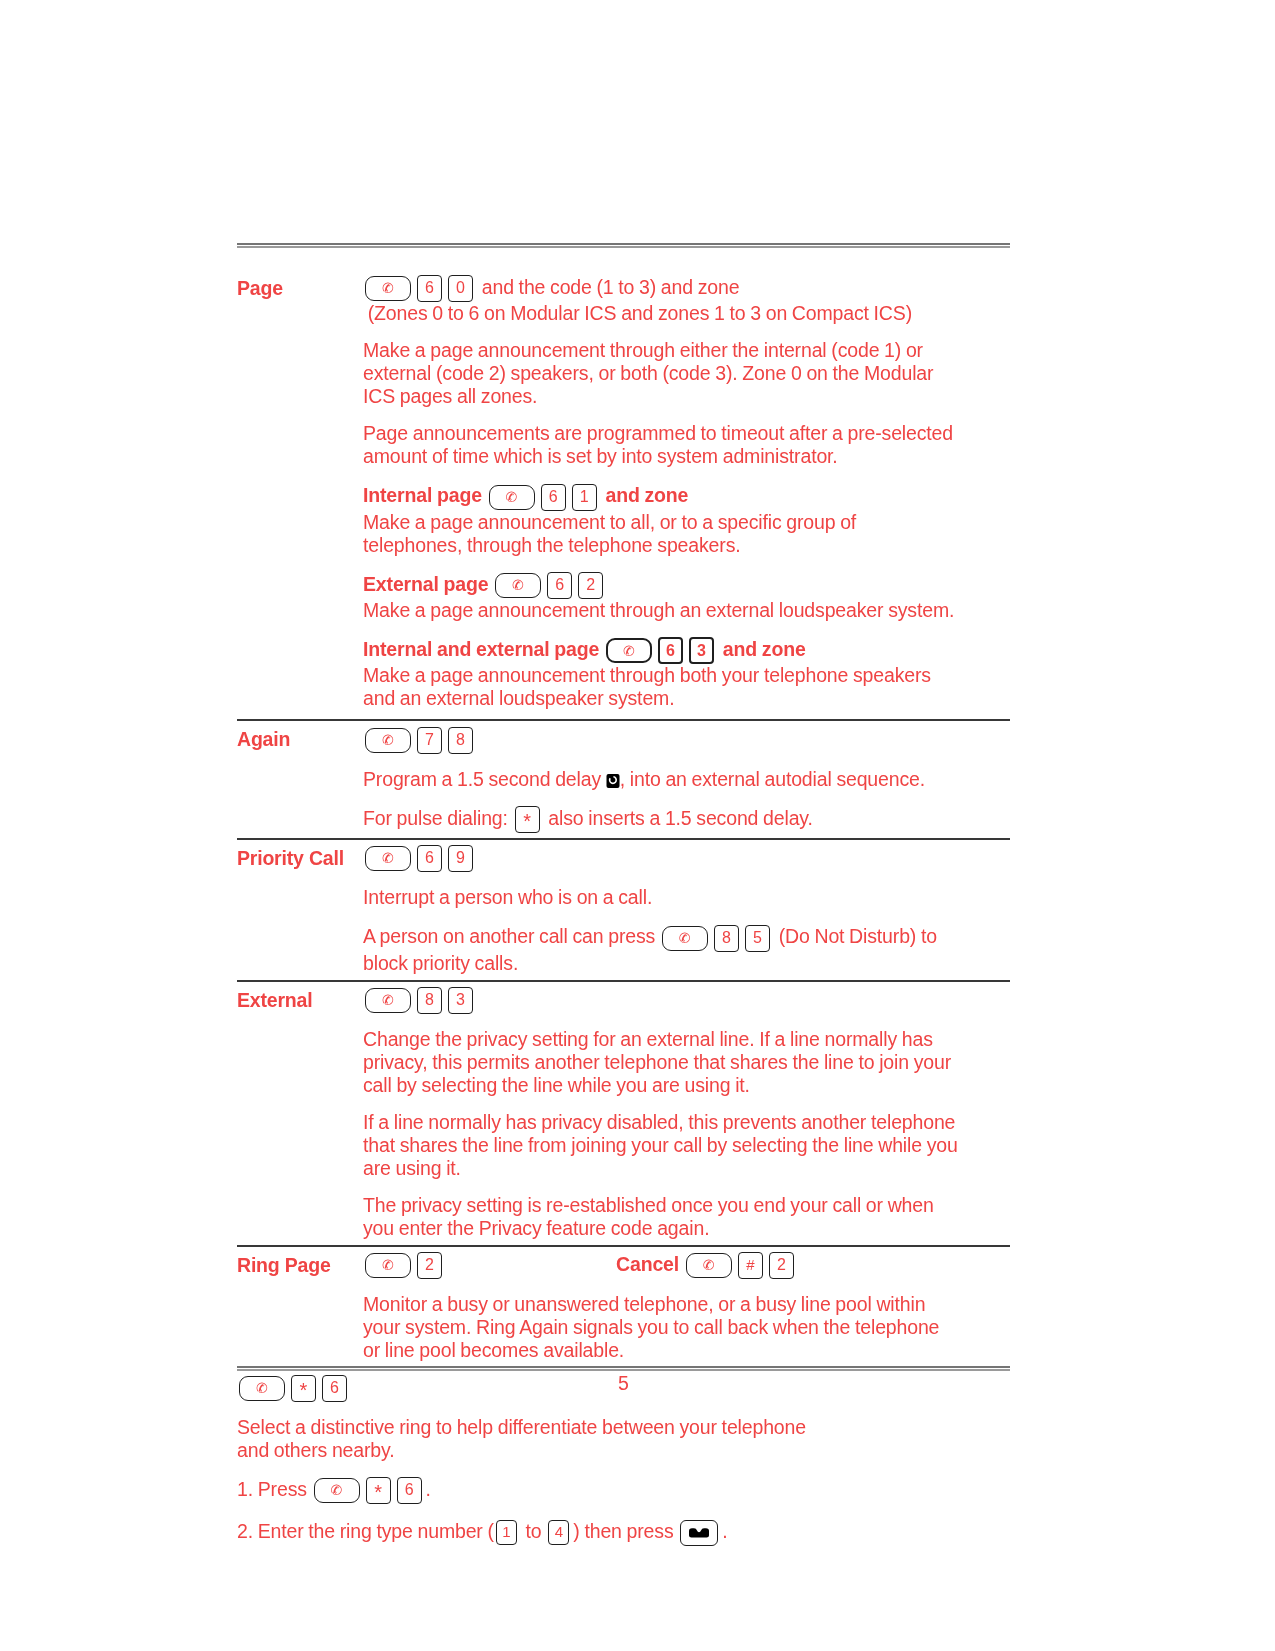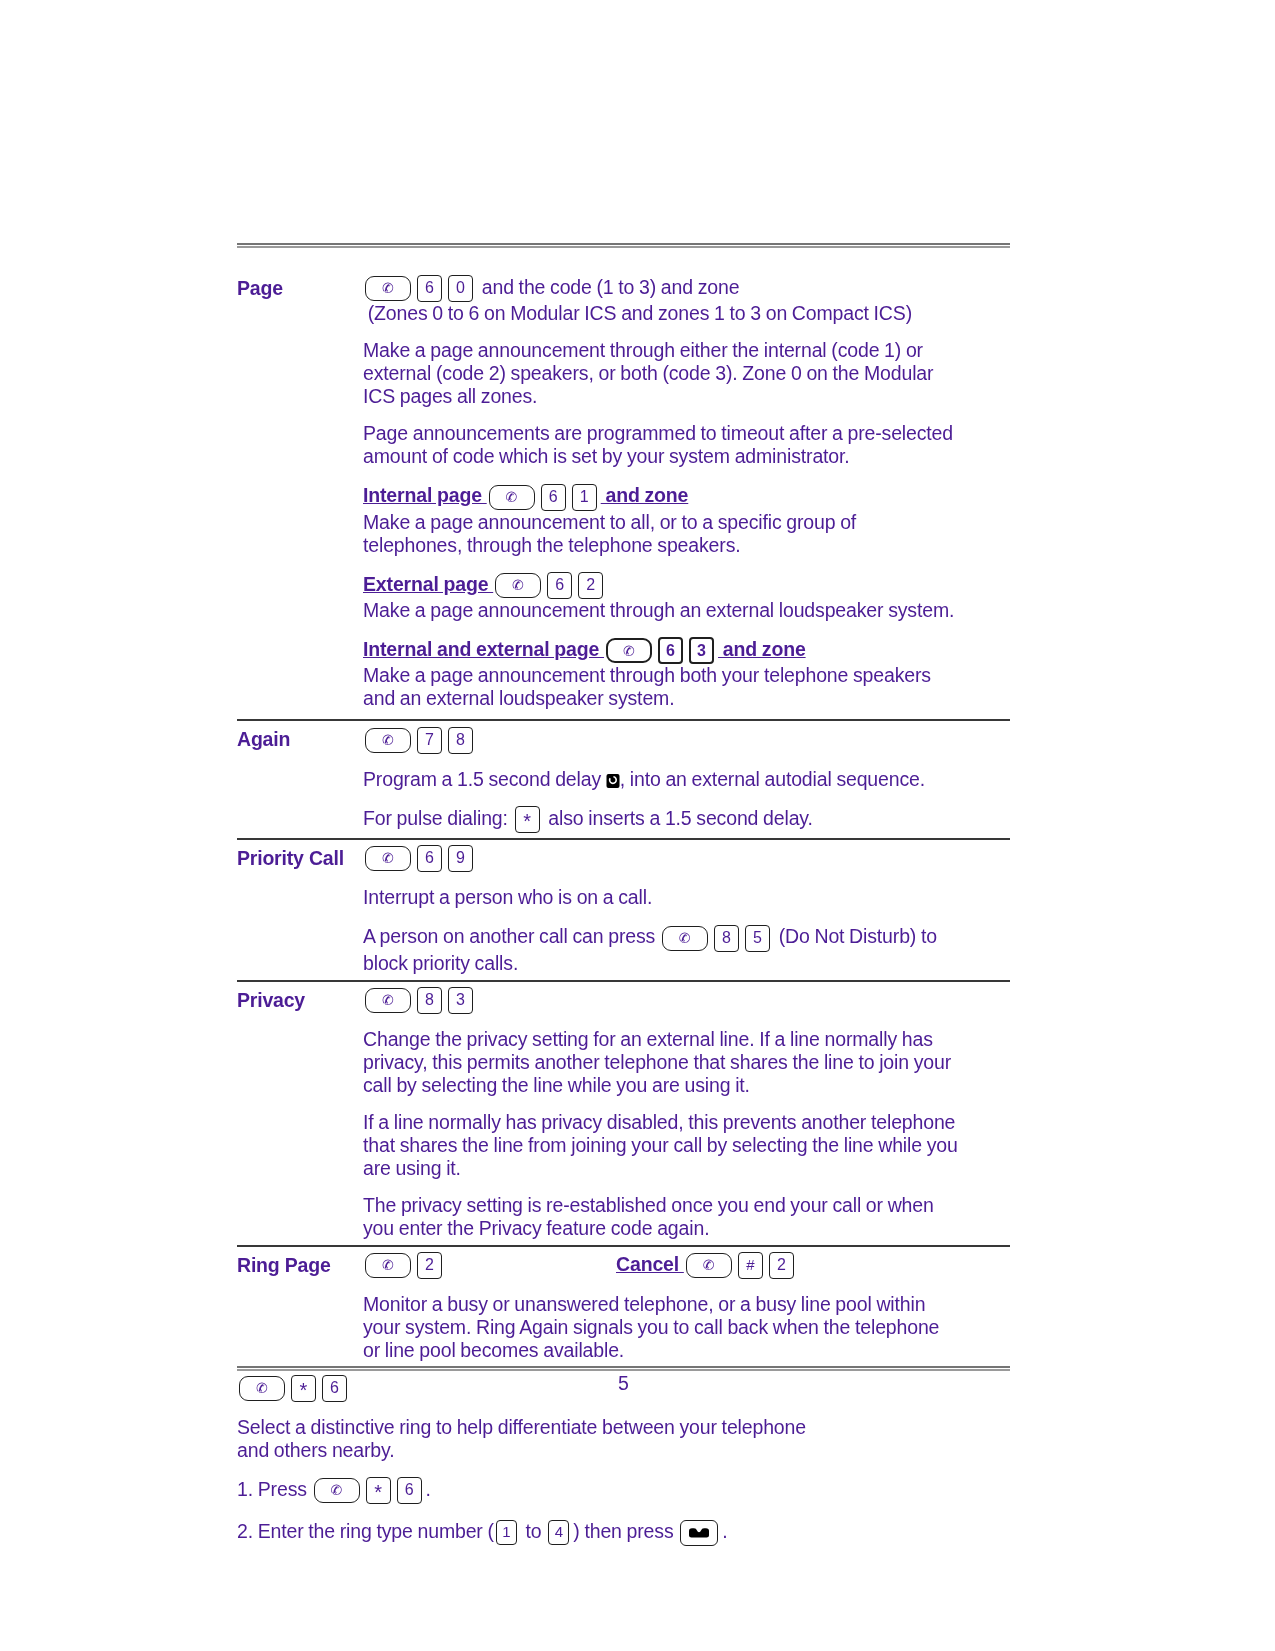--- a/index.html
+++ b/index.html
@@ -1,32 +1,32 @@
 <!DOCTYPE html>
 <html><head>
 <meta charset="utf-8">
 <style>
   html,body { margin:0; padding:0; background:#ffffff; }
   .page { position:relative; width:1275px; height:1651px; background:#ffffff;
-          font-family:"Liberation Sans", sans-serif; color:#4c1d95; overflow:hidden; }
+          font-family:"Liberation Sans", sans-serif; color:#ef4444; overflow:hidden; }
   .doc-rule { position:absolute; left:237px; width:773px; height:5px;
               background:linear-gradient(to bottom,#757575 0 2px,#ffffff 2px 3px,#9a9a9a 3px 5px); }
   .rule-top { top:243px; }
   .rule-bottom { top:1366px; }
   .content { position:absolute; left:237px; top:248px; width:773px; }
   .divider { height:2px; background:#383838; }
   .frow { display:flex; padding:4px 0 5px 0; }
   .frow.first { padding-top:26px; padding-bottom:9px; }
   .fcol { flex:0 0 126px; width:126px; font-weight:700; font-size:19.5px;
           letter-spacing:-0.2px; padding-top:3px; }
   .ccol { flex:1; font-size:19.5px; letter-spacing:-0.15px; word-spacing:-0.5px; }
   .ln { white-space:pre; line-height:23px; }
   .ln.k30 { line-height:27px; }
   .ln.para { margin-top:14px; }
-  .ln b { font-weight:700;text-decoration:underline; }
+  .ln b { font-weight:700; }
   .k { display:inline-block; box-sizing:border-box; min-width:25px; height:27px;
        line-height:23px; border:1.7px solid #1f1f1f; border-radius:4px; background:#fff;
        text-align:center; font-size:16px; padding:0 4px; margin:0 4px 0 2px;
        vertical-align:middle; letter-spacing:0; word-spacing:0; white-space:normal; }
   .k.f { min-width:46px; height:25px; line-height:21px; border-radius:9px; }
   .k.b { border-width:2.6px; font-weight:700; }
   .k.s { min-width:21px; height:25px; line-height:22px; font-size:15px; padding:0 2px; border-width:1.4px; }
   .k.rls { min-width:38px; height:26px; line-height:20px; border-radius:6px; }
   .fg { font-family:"DejaVu Sans", sans-serif; font-size:14px; }
   .ast { display:inline-block; transform:translateY(3px); font-size:20px; }
@@ -44,21 +44,21 @@
   <div class="content" id="rows-host">
       <div class="frow first">
         <div class="fcol">Page</div>
         <div class="ccol">
           <div class="ln k30"><span class="k f"><span class="fg">✆</span></span><span class="k">6</span><span class="k">0</span> and the code (1 to 3) and zone</div>
           <div class="ln"> (Zones 0 to 6 on Modular ICS and zones 1 to 3 on Compact ICS)</div>
           <div class="ln para">Make a page announcement through either the internal (code 1) or</div>
           <div class="ln">external (code 2) speakers, or both (code 3). Zone 0 on the Modular</div>
           <div class="ln">ICS pages all zones.</div>
           <div class="ln para">Page announcements are programmed to timeout after a pre-selected</div>
-          <div class="ln">amount of code which is set by your system administrator.</div>
+          <div class="ln">amount of time which is set by into system administrator.</div>
           <div class="ln k30 para"><b>Internal page </b><span class="k f"><span class="fg">✆</span></span><span class="k">6</span><span class="k">1</span><b> and zone</b></div>
           <div class="ln">Make a page announcement to all, or to a specific group of</div>
           <div class="ln">telephones, through the telephone speakers.</div>
           <div class="ln k30 para"><b>External page </b><span class="k f"><span class="fg">✆</span></span><span class="k">6</span><span class="k">2</span></div>
           <div class="ln">Make a page announcement through an external loudspeaker system.</div>
           <div class="ln k30 para"><b>Internal and external page </b><span class="k f b"><span class="fg">✆</span></span><span class="k b">6</span><span class="k b">3</span><b> and zone</b></div>
           <div class="ln">Make a page announcement through both your telephone speakers</div>
           <div class="ln">and an external loudspeaker system.</div>
         </div>
       </div>
@@ -79,21 +79,21 @@
         <div class="fcol">Priority Call</div>
         <div class="ccol">
           <div class="ln k30"><span class="k f"><span class="fg">✆</span></span><span class="k">6</span><span class="k">9</span></div>
           <div class="ln para">Interrupt a person who is on a call.</div>
           <div class="ln k30 para">A person on another call can press <span class="k f"><span class="fg">✆</span></span><span class="k">8</span><span class="k">5</span> (Do Not Disturb) to</div>
           <div class="ln">block priority calls.</div>
         </div>
       </div>
       <div class="divider"></div>
       <div class="frow">
-        <div class="fcol">Privacy</div>
+        <div class="fcol">External</div>
         <div class="ccol">
           <div class="ln k30"><span class="k f"><span class="fg">✆</span></span><span class="k">8</span><span class="k">3</span></div>
           <div class="ln para">Change the privacy setting for an external line. If a line normally has</div>
           <div class="ln">privacy, this permits another telephone that shares the line to join your</div>
           <div class="ln">call by selecting the line while you are using it.</div>
           <div class="ln para">If a line normally has privacy disabled, this prevents another telephone</div>
           <div class="ln">that shares the line from joining your call by selecting the line while you</div>
           <div class="ln">are using it.</div>
           <div class="ln para">The privacy setting is re-established once you end your call or when</div>
           <div class="ln">you enter the Privacy feature code again.</div>

